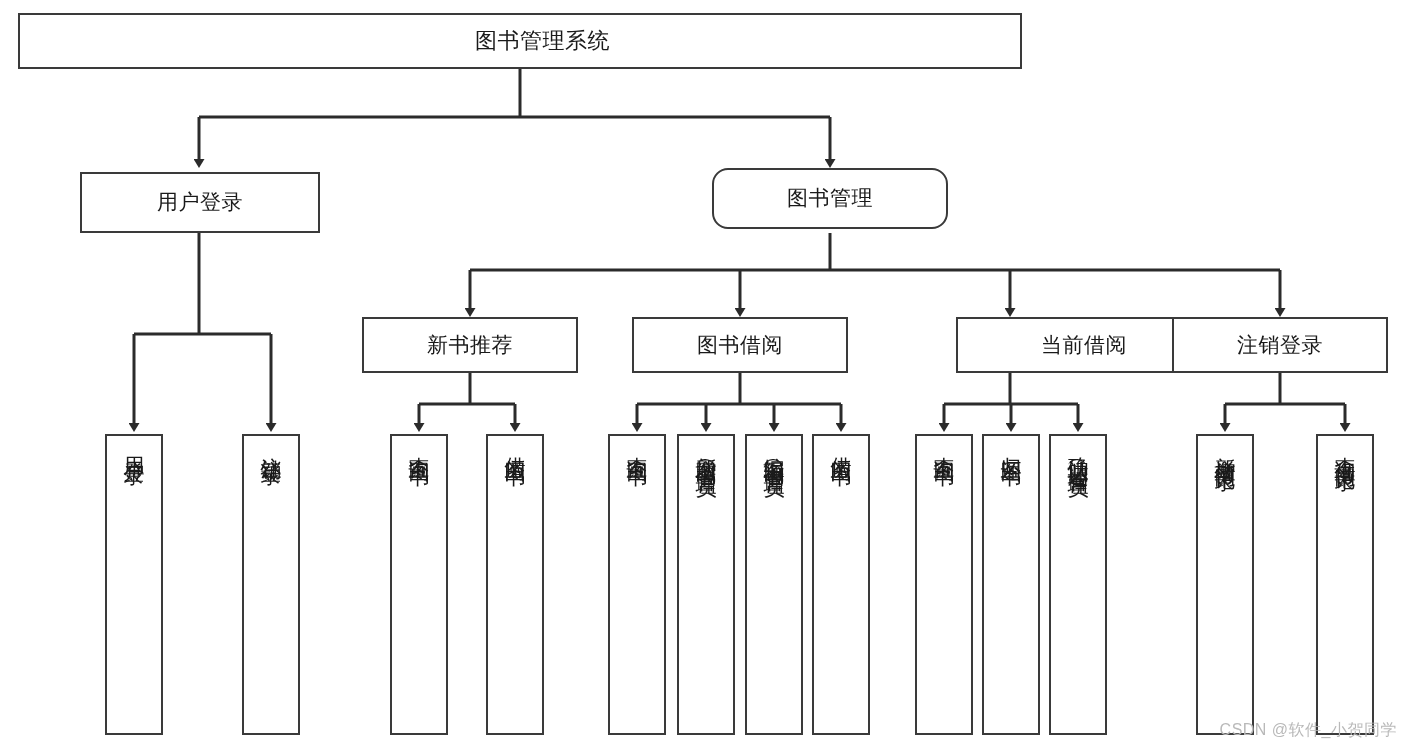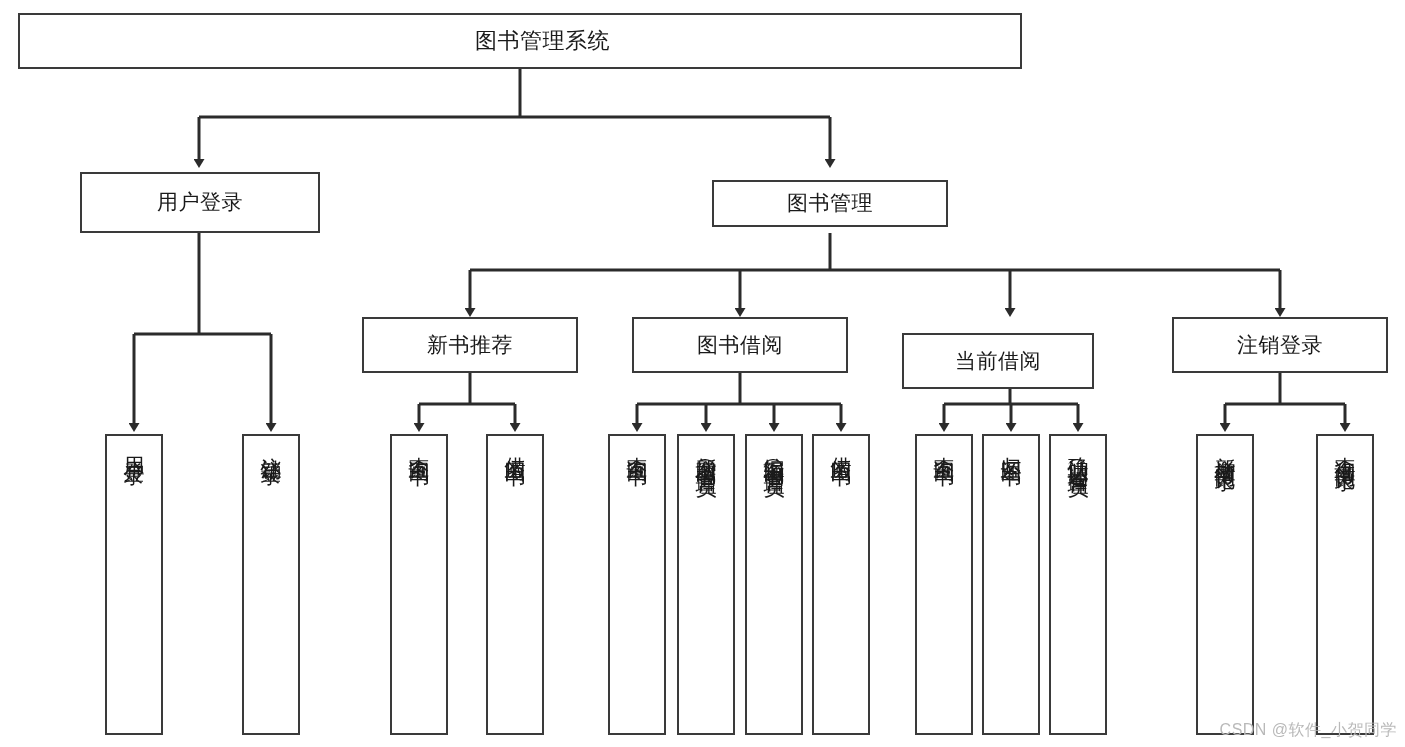--- a/index.html
+++ b/index.html
@@ -128,31 +128,31 @@
     </g>
   </svg>
 
   <div class="node horiz root" style="left:18px; top:13px; width:1004px; height:56px;padding-left:45px;">
     <span class="node-label">图书管理系统</span>
   </div>
 
   <div class="node horiz" style="left:80px; top:172px; width:240px; height:61px;">
     <span class="node-label">用户登录</span>
   </div>
-  <div class="node horiz" style="left:712px; top:180px; width:236px; height:47px;">
+  <div class="node horiz" style="left:712px; top:168px; width:236px; height:61px;border-radius:16px;">
     <span class="node-label">图书管理</span>
   </div>
 
   <div class="node horiz" style="left:362px; top:317px; width:216px; height:56px;">
     <span class="node-label">新书推荐</span>
   </div>
   <div class="node horiz" style="left:632px; top:317px; width:216px; height:56px;">
     <span class="node-label">图书借阅</span>
   </div>
-  <div class="node horiz" style="left:902px; top:317px; width:192px; height:56px;margin-top:16px;">
+  <div class="node horiz" style="left:956px; top:317px; width:256px; height:56px;">
     <span class="node-label">当前借阅</span>
   </div>
   <div class="node horiz" style="left:1172px; top:317px; width:216px; height:56px;">
     <span class="node-label">注销登录</span>
   </div>
 
   <div class="node vert" style="left:105px; top:434px; width:58px; height:301px;">
     <span class="node-label">用户登录</span>
   </div>
   <div class="node vert" style="left:242px; top:434px; width:58px; height:301px;">

